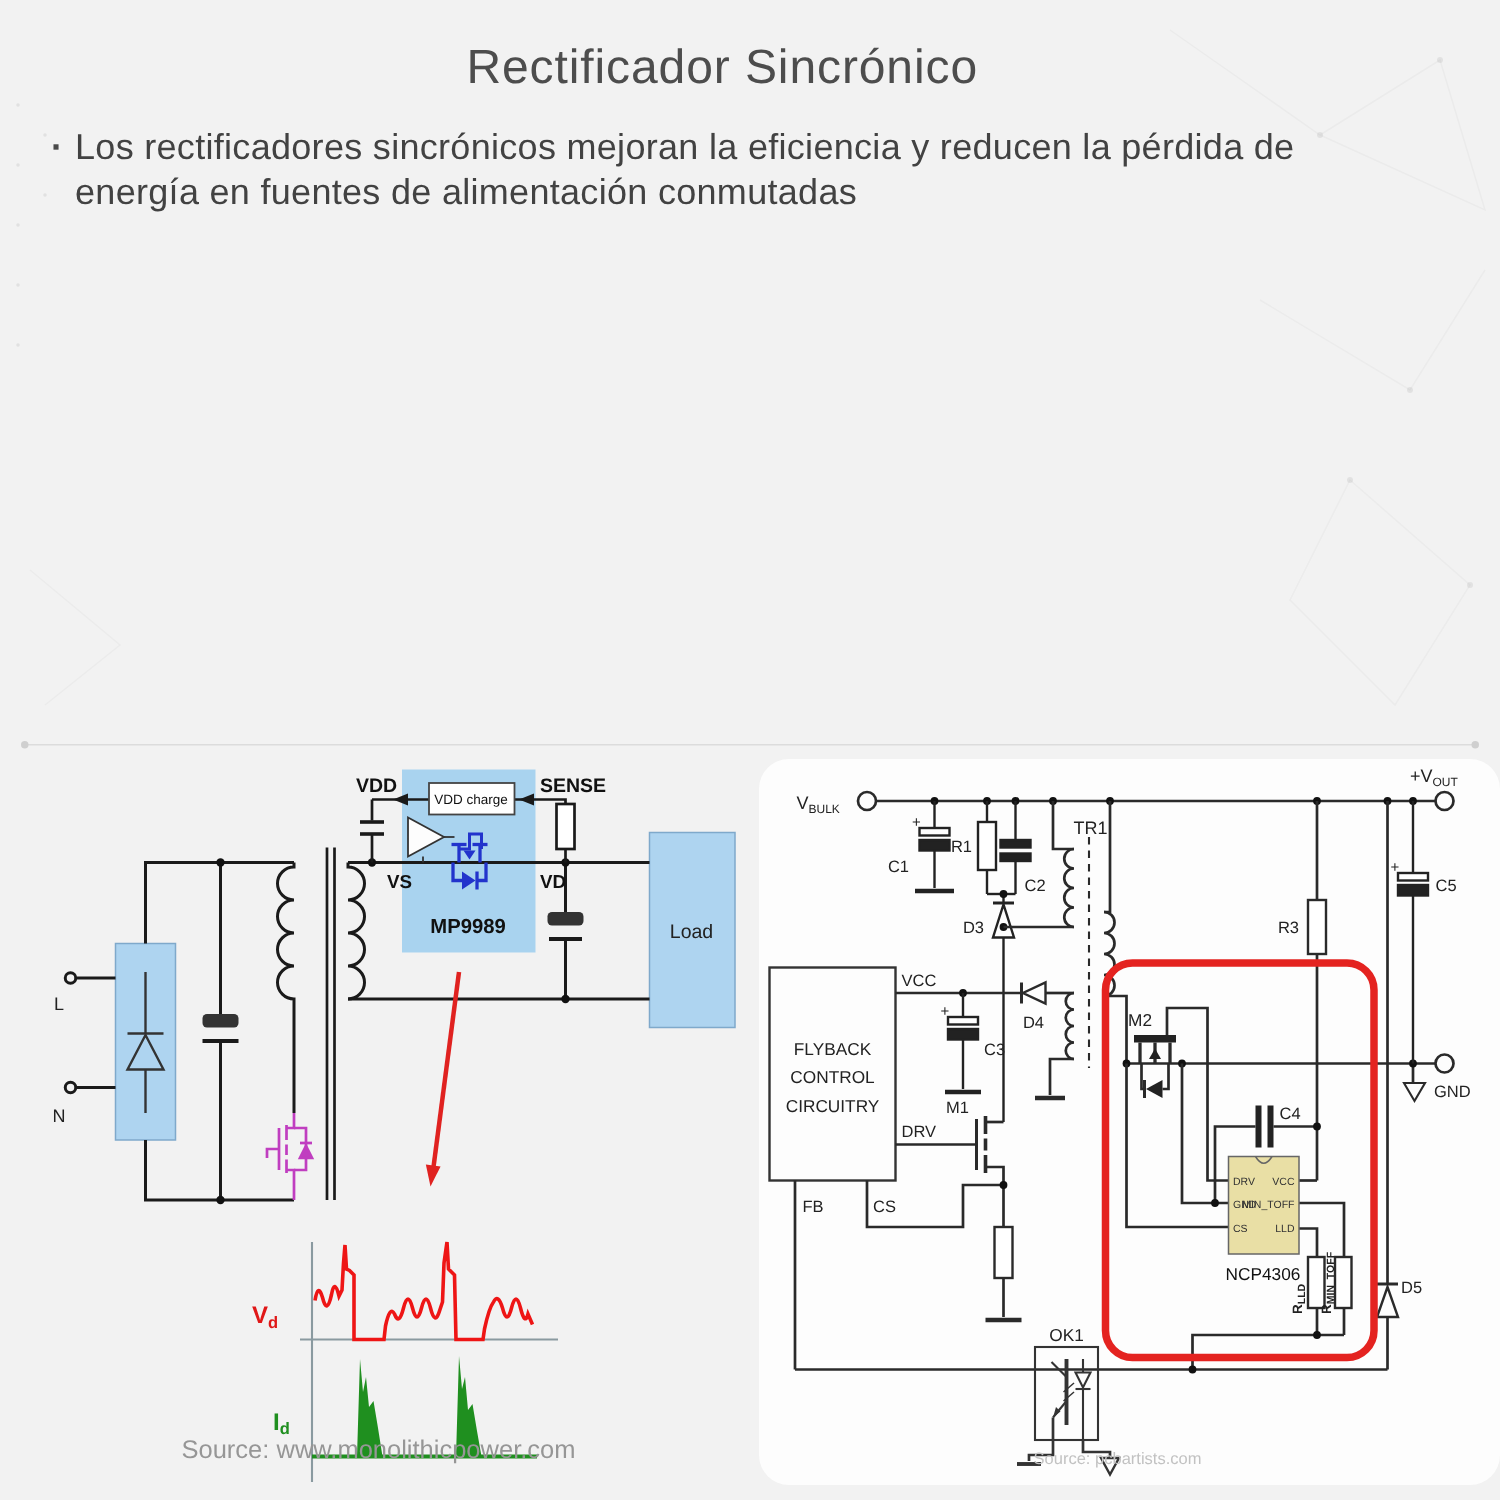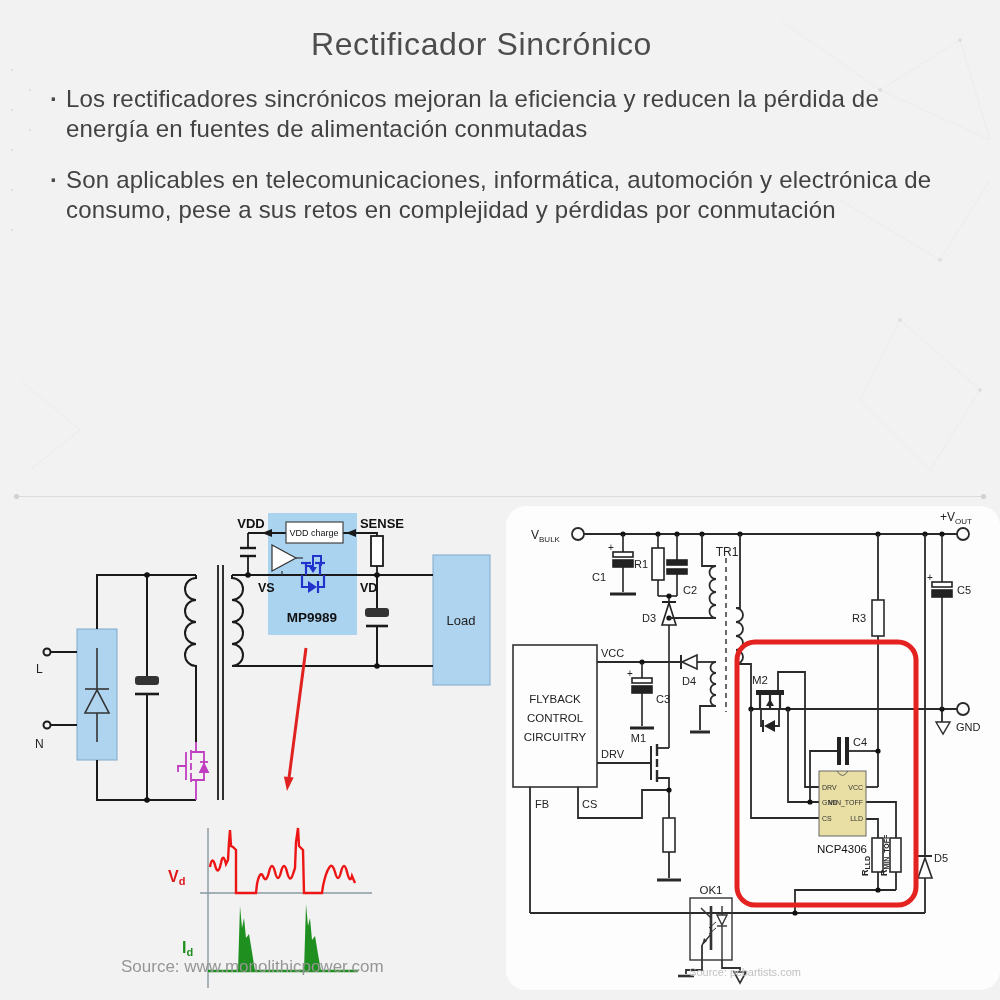--- a/index.html
+++ b/index.html
@@ -7,21 +7,21 @@
     width:1000px;height:1000px;position:relative;overflow:hidden;
     background:#f2f2f2;
     font-family:"Liberation Sans",sans-serif;
   }
   .bg-decor{position:absolute;inset:0;pointer-events:none;}
   .page-title{
     position:absolute;top:26px;left:0;width:963px;text-align:center;
     font-size:32px;color:#4d4d4d;letter-spacing:.6px;font-weight:500;
   }
   .bullets{
-    position:absolute;top:84px;left:50px;width:918px;margin:0;padding:0;list-style:none;
+    position:absolute;top:84px;left:34px;width:918px;margin:0;padding:0;list-style:none;
     font-size:24px;line-height:30px;color:#424242;letter-spacing:.2px;
   }
   .bullets li{position:relative;padding-left:16px;margin-bottom:21px;}
   .bullets li::before{content:"·";position:absolute;left:0;top:0;font-weight:700;color:#4a4a4a;}
   .divider{
     position:absolute;top:496px;left:18px;width:964px;height:1px;background:#dcdcdc;
   }
   .divider::before,.divider::after{
     content:"";position:absolute;top:-2px;width:5px;height:5px;border-radius:50%;background:#cfcfcf;
   }
@@ -55,21 +55,20 @@
     <circle cx="940" cy="260" r="2"></circle>
       <circle cx="900" cy="320" r="2"></circle>
       <circle cx="980" cy="390" r="2"></circle>
   </g>
 </svg>
 
 <div class="page-title">Rectificador Sincrónico</div>
 
 <ul class="bullets">
   <li>Los rectificadores sincrónicos mejoran la eficiencia y reducen la pérdida de energía en fuentes de alimentación conmutadas</li>
-  <li>Son aplicables en telecomunicaciones, informática, automoción y electrónica de consumo, pese a sus retos en complejidad y pérdidas por conmutación</li>
 </ul>
 
 <div class="divider"></div>
 
 <svg id="diag-left" class="diag" viewBox="0 500 500 500">
 
   <g>
     <rect x="77" y="629" width="40" height="131" fill="#aed4f0" stroke="#7fa9cb" stroke-width="1"></rect>
     <g stroke="#333" stroke-width="1.6" fill="none">
       <line x1="97" y1="648" x2="97" y2="689"></line>

